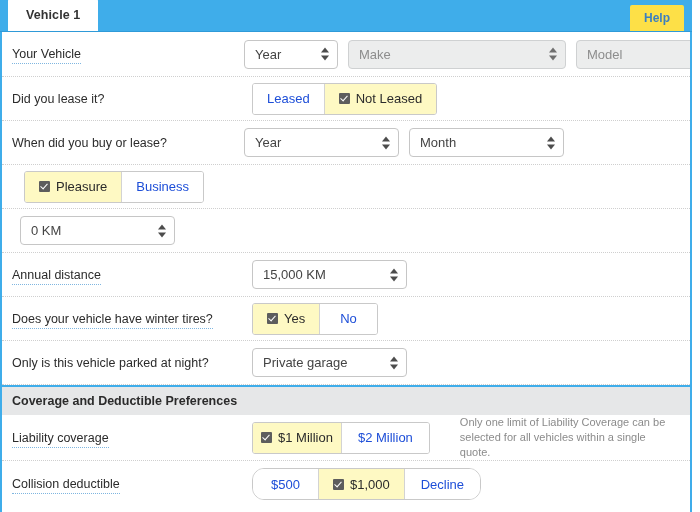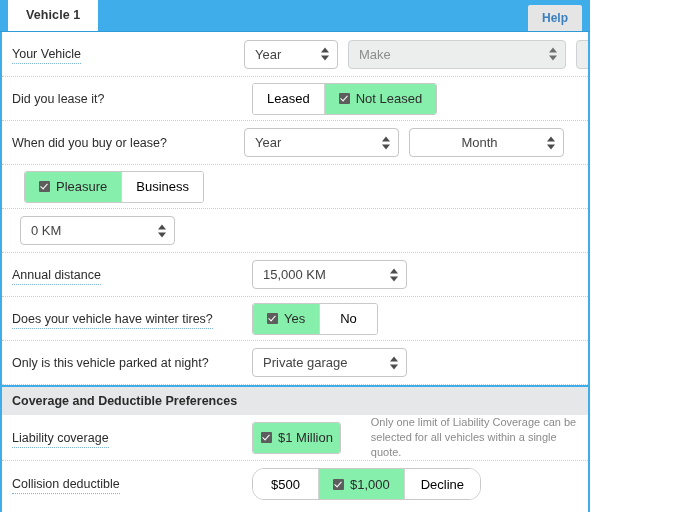--- a/index.html
+++ b/index.html
@@ -5,21 +5,21 @@
   * { box-sizing: border-box; }
   html, body {
     margin: 0; padding: 0;
     width: 700px; height: 512px;
     background: #ffffff;
     font-family: "Liberation Sans", sans-serif;
     overflow: hidden;
   }
   #app {
     position: relative;
-    width: 590px; height: 512px;
+    width: 692px; height: 512px;
     background: #ffffff;
   }
 
   
   .tabbar {
     position: relative;
     height: 32px;
     background: #3fadea;
     display: flex;
     align-items: flex-end;
@@ -39,21 +39,21 @@
     background: #ffffff;
     margin-left: 8px;
     border-top-left-radius: 2px;
     border-top-right-radius: 2px;
     cursor: pointer;
   }
   .tab-help {
     height: 26px;
     margin: 0 8px 0 0;
     padding: 0 14px;
-    background: #e5e5e5;
+    background: #fde047;
     color: #3b7fbf;
     font-size: 12px;
     font-weight: bold;
     display: flex;
     align-items: center;
     border-top-left-radius: 2px;
     border-top-right-radius: 2px;
     cursor: pointer;
   }
 
@@ -138,50 +138,50 @@
     bottom: 0;
     border-top: 5px solid #4c4c4c;
   }
   .sel.disabled .arrows i.up { border-bottom-color: #6f6f6f; }
   .sel.disabled .arrows i.down { border-top-color: #6f6f6f; }
 
   .w-year   { width: 94px; }
   .w-make   { width: 218px; }
   .w-model  { width: 214px; }
   .w-year2  { width: 155px; }
-  .w-month  { width: 155px; justify-content: center; }
+  .w-month  { width: 155px; }
   .w-commute{ width: 155px; }
   .w-annual { width: 155px; }
   .w-parked { width: 155px; }
 
   
   .btngroup {
     display: inline-flex;
     border: 1px solid #c9c9c9;
     border-radius: 3px;
     overflow: hidden;
     background: #fff;
   }
   .btn {
     display: flex;
     align-items: center;
     justify-content: center;
     gap: 6px;
     height: 30px;
     padding: 0 14px;
     font-size: 13px;
-    color: #000000;
+    color: #1d4ed8;
     background: #ffffff;
     border-right: 1px solid #d3d3d3;
     cursor: pointer;
     white-space: nowrap;
   }
   .btn:last-child { border-right: none; }
   .btn.active {
-    background: #86efac;
+    background: #fef9c3;
     color: #2b2b2b;
   }
   .chk {
     display: inline-block;
     width: 11px; height: 11px;
     background: #5d5d5d;
     border-radius: 1px;
     position: relative;
     flex: 0 0 11px;
   }

